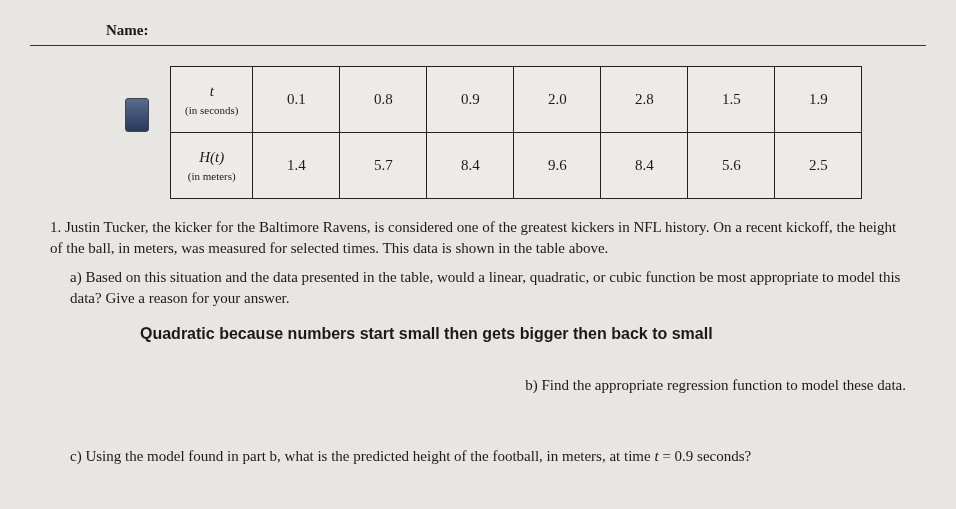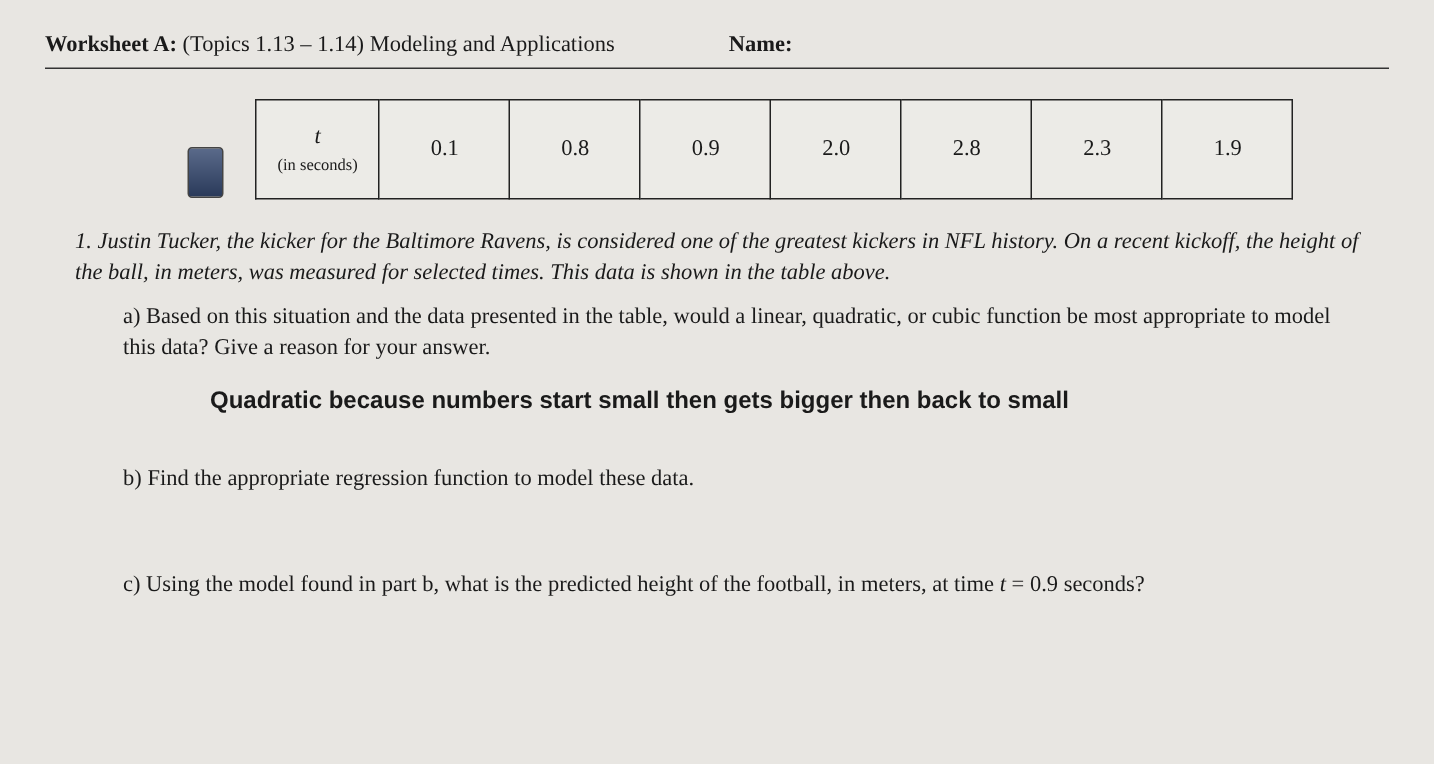--- a/index.html
+++ b/index.html
@@ -58,64 +58,73 @@
     font-style: italic;
     padding: 4px 14px;
     line-height: 1.2;
   }
   .rowhead .sub {
     font-style: normal;
     font-size: 11px;
   }
   .question-intro {
     margin: 0 20px 8px 20px;
-    font-style: italic;
   }
   .question-intro .num {
     display: inline;
   }
   .subq {
-    margin: 8px 20px 8px 52px;
+    margin: 8px 20px 8px 40px;
   }
   .answer {
     margin: 14px 40px 30px 110px;
     font-family: Arial, Helvetica, sans-serif;
     font-size: 16px;
     font-weight: bold;
   }
-  .subq-b { margin-top: 20px; margin-bottom: 50px; }
+  .subq-b { margin-top: 20px; margin-bottom: 50px; text-align: right; }
   .subq-c { margin-top: 20px; }
   .ital { font-style: italic; }
 </style>
 </head>
 <body>
 
 <div class="header-line">
-  <span class="header-title">
-    <span class="bold">Worksheet A:</span><span> (Topics 1.13 – 1.14) Modeling and Applications</span>
-  </span>
   <span class="name-label">Name:</span>
 </div>
 
 <div class="table-wrap">
   <div class="side-icon"></div>
   <table class="data">
     <tbody>
         <tr>
       <td class="rowhead">
         <span class="ital">t</span><br>
         <span class="sub">(in seconds)</span>
       </td>
       <td>0.1</td>
       <td>0.8</td>
       <td>0.9</td>
       <td>2.0</td>
       <td>2.8</td>
-      <td>2.3</td>
+      <td>1.5</td>
       <td>1.9</td>
+    </tr>
+    <tr>
+      <td class="rowhead">
+        <span class="ital">H(t)</span><br>
+        <span class="sub">(in meters)</span>
+      </td>
+      <td>1.4</td>
+      <td>5.7</td>
+      <td>8.4</td>
+      <td>9.6</td>
+      <td>8.4</td>
+      <td>5.6</td>
+      <td>2.5</td>
     </tr>
   </tbody>
     </table>
 </div>
 
 <div class="question-intro">
   <span class="num">1.</span>
   <span>Justin Tucker, the kicker for the Baltimore Ravens, is considered one of the greatest kickers in NFL history. On a recent kickoff, the height of the ball, in meters, was measured for selected times. This data is shown in the table above.</span>
 </div>
 

